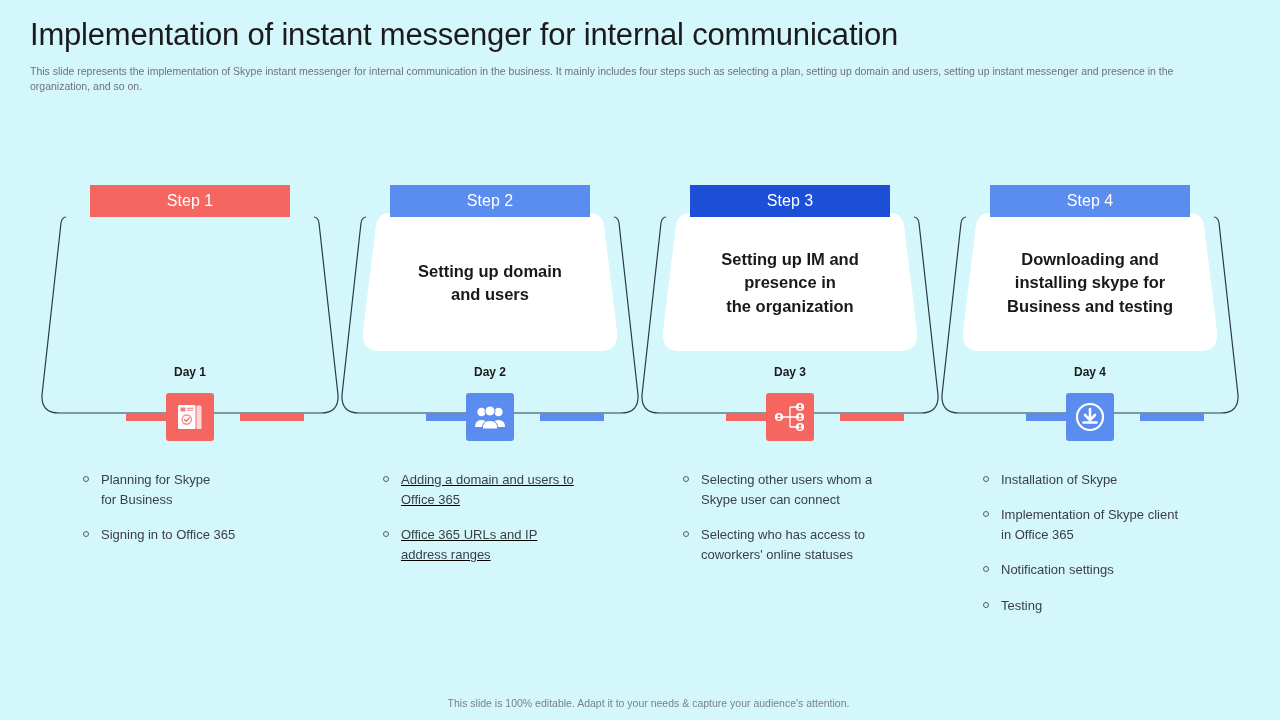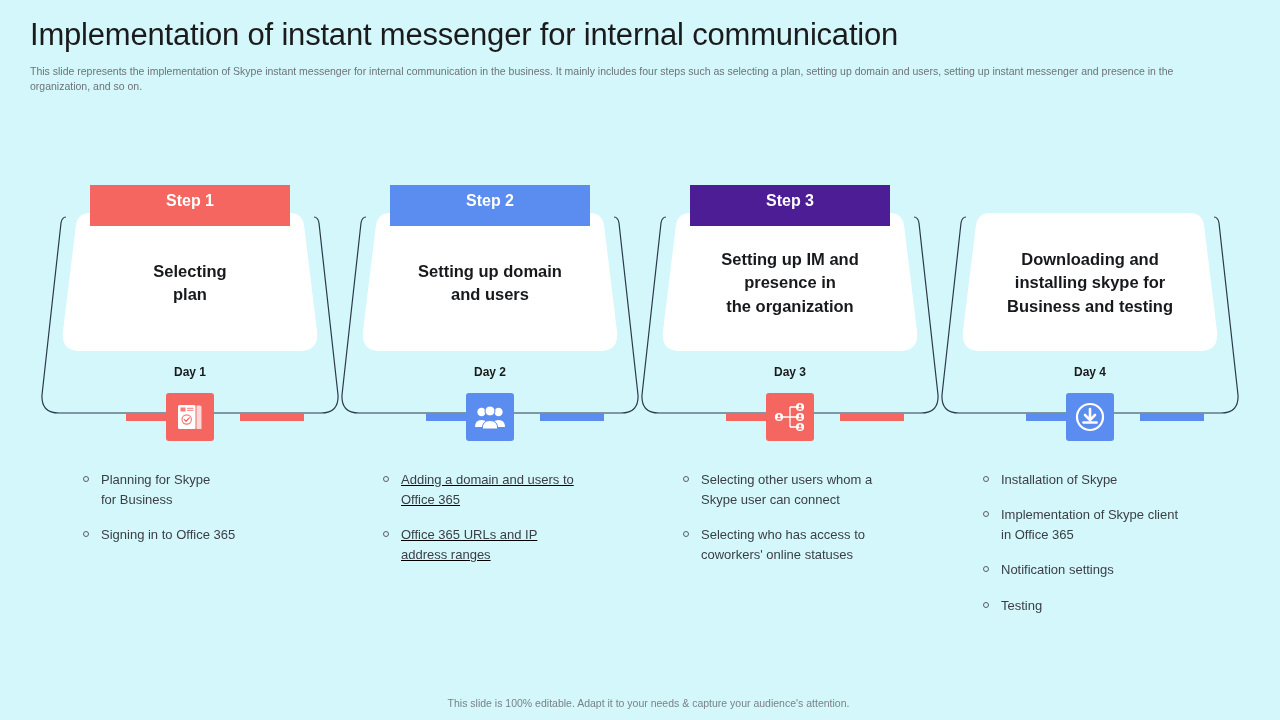--- a/index.html
+++ b/index.html
@@ -54,26 +54,26 @@
   .step-1 { left: 340px; }
   .step-2 { left: 640px; }
   .step-3 { left: 940px; }
 
   
   .step-header {
     position: absolute;
     left: 50px;
     top: 0;
     width: 200px;
-    height: 41px;
+    height: 32px;
     line-height: 32px;
     text-align: center;
     color: #ffffff;
     font-size: 16px;
-    font-weight: bold;
+    font-weight: normal;
     z-index: 3;
   }
 
   
   .outline-shape {
     position: absolute;
     left: 0;
     top: 28px;
     width: 300px;
     height: 205px;
@@ -210,29 +210,20 @@
 
   <div class="step step-0">
     <div class="step-header" style="background:#f4665f">Step 1</div>
 
     <div class="outline-shape">
       <svg width="300" height="205" viewBox="0 0 300 205">
         <path d="M26 4 Q22 4 21 10 L2 182 Q1 200 19 200 L281 200 Q299 200 298 182 L279 10 Q278 4 274 4" fill="none" stroke="#2b3a4a" stroke-width="1.2"></path>
       </svg>
     </div>
 
-    <div class="card">
-      <div class="card-bg">
-        <svg width="256" height="140" viewBox="0 0 256 140">
-          <path d="M28 0 Q16 0 14 12 L1 118 Q-1 138 18 138 L238 138 Q257 138 255 118 L242 12 Q240 0 228 0 Z" fill="#ffffff"></path>
-        </svg>
-      </div>
-      <div class="card-title">Selecting
-plan</div>
-    </div>
 
     <div class="day-label">Day 1</div>
 
     <div class="bar bar-left" style="background:#f4665f"></div>
     <div class="bar bar-right" style="background:#f4665f"></div>
 
     <div class="icon-tile" style="background:#f4665f">
       <svg width="30" height="30" viewBox="0 0 30 30">
         <path d="M4 3 h15 a1.5 1.5 0 0 1 1.5 1.5 V26 a1 1 0 0 1 -1 1 H4.5 A1.5 1.5 0 0 1 3 25.5 V4.5 A1.5 1.5 0 0 1 4.5 3 Z" fill="#ffffff"></path>
         <rect x="5.5" y="5.5" width="5" height="4" fill="#f4665f" opacity="0.85"></rect>
@@ -276,21 +267,21 @@
         <path d="M1 24 q0 -7 6.5 -7 q6.5 0 6.5 7 Z" fill="#ffffff"></path>
         <circle cx="24.5" cy="9" r="4.2" fill="#ffffff"></circle>
         <path d="M18 24 q0 -7 6.5 -7 q6.5 0 6.5 7 Z" fill="#ffffff"></path>
         <circle cx="16" cy="8" r="5" fill="#ffffff" stroke="#5b8cf0" stroke-width="1"></circle>
         <path d="M8.2 26 q0 -8.5 7.8 -8.5 q7.8 0 7.8 8.5 Z" fill="#ffffff" stroke="#5b8cf0" stroke-width="1"></path>
       </svg>
     </div>
   </div>
 
   <div class="step step-2">
-    <div class="step-header" style="background:#4c1d95">Step 3</div>
+    <div class="step-header" style="background:#1d4ed8">Step 3</div>
 
     <div class="outline-shape">
       <svg width="300" height="205" viewBox="0 0 300 205">
         <path d="M26 4 Q22 4 21 10 L2 182 Q1 200 19 200 L281 200 Q299 200 298 182 L279 10 Q278 4 274 4" fill="none" stroke="#2b3a4a" stroke-width="1.2"></path>
       </svg>
     </div>
 
     <div class="card">
       <div class="card-bg">
         <svg width="256" height="140" viewBox="0 0 256 140">
@@ -320,20 +311,21 @@
         <circle cx="27" cy="13.9" r="1.3" fill="#f4665f"></circle>
         <path d="M24.7 17.6 q0.5 -1.9 2.3 -1.9 q1.8 0 2.3 1.9 Z" fill="#f4665f"></path>
         <circle cx="27" cy="25" r="4.1" fill="#ffffff"></circle>
         <circle cx="27" cy="23.9" r="1.3" fill="#f4665f"></circle>
         <path d="M24.7 27.6 q0.5 -1.9 2.3 -1.9 q1.8 0 2.3 1.9 Z" fill="#f4665f"></path>
       </svg>
     </div>
   </div>
 
   <div class="step step-3">
+    <div class="step-header" style="background:#5b8cf0">Step 4</div>
 
     <div class="outline-shape">
       <svg width="300" height="205" viewBox="0 0 300 205">
         <path d="M26 4 Q22 4 21 10 L2 182 Q1 200 19 200 L281 200 Q299 200 298 182 L279 10 Q278 4 274 4" fill="none" stroke="#2b3a4a" stroke-width="1.2"></path>
       </svg>
     </div>
 
     <div class="card">
       <div class="card-bg">
         <svg width="256" height="140" viewBox="0 0 256 140">

